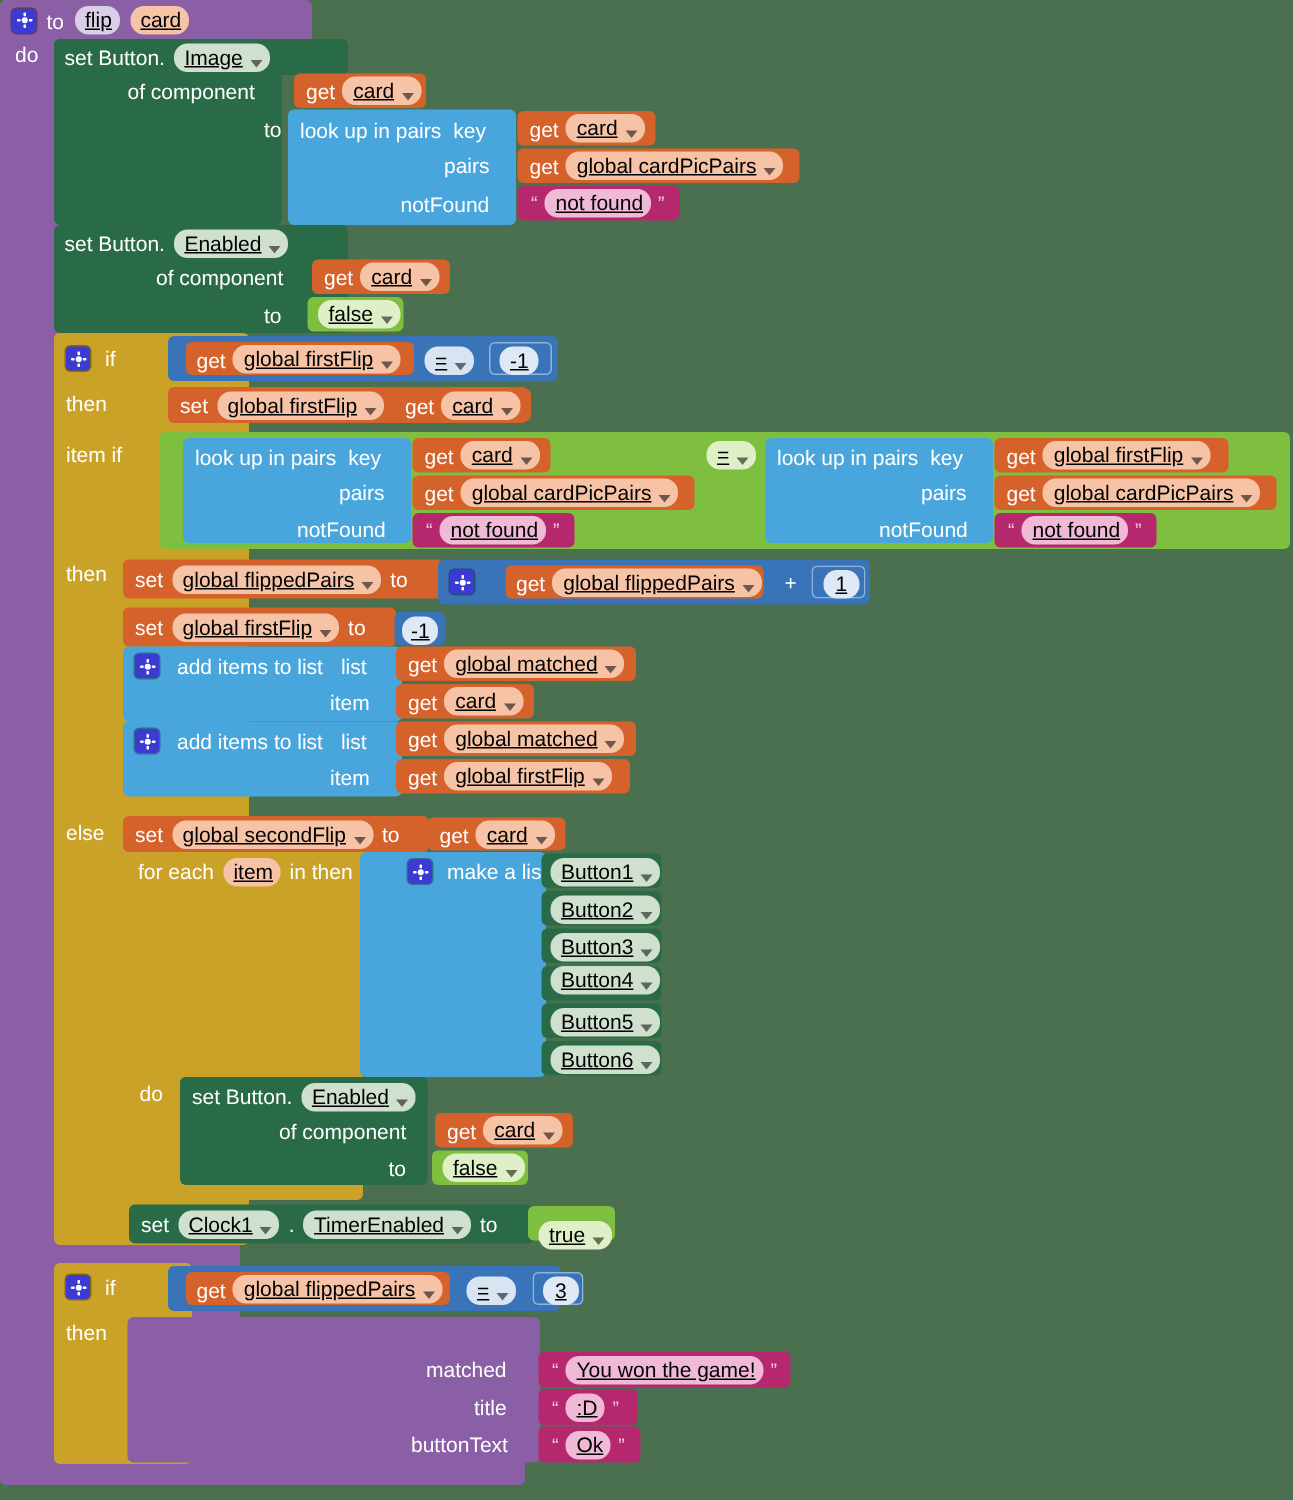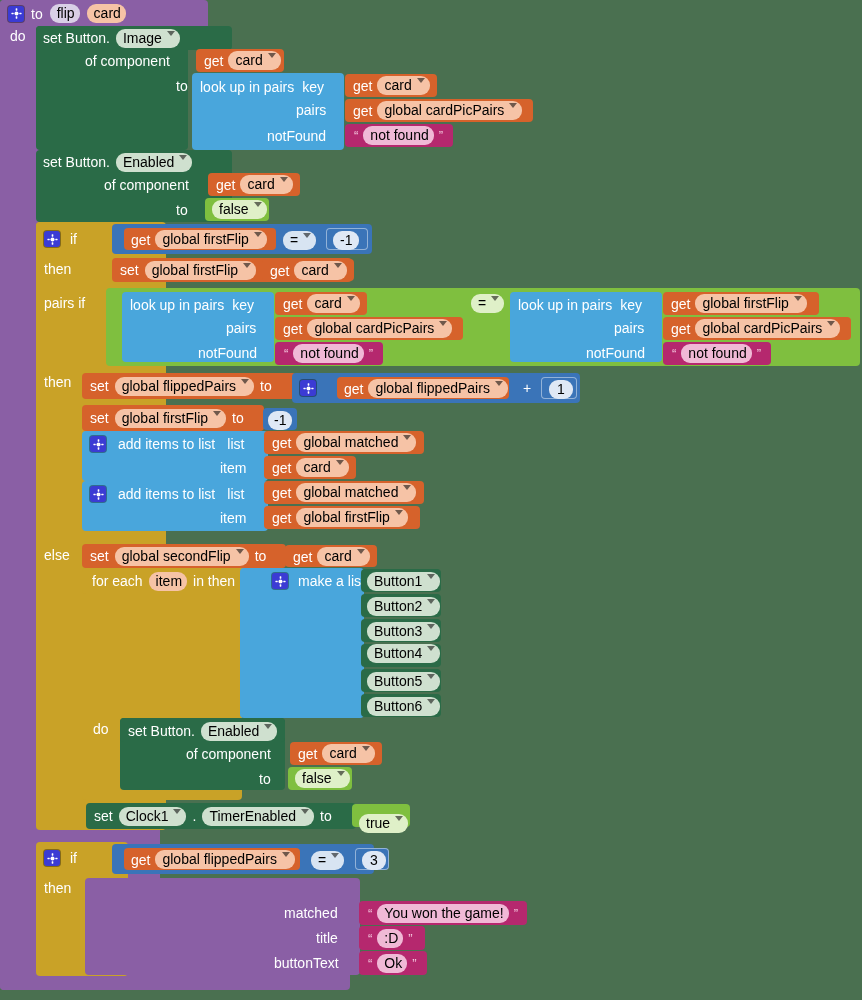--- a/index.html
+++ b/index.html
@@ -14,27 +14,28 @@
     background: #4a7050;
     overflow: hidden;
   }
 
   
   .blk { position: absolute; border-radius: 4px; }
   .lbl { color: #fff; font-size: 14px; line-height: 1; white-space: nowrap; }
 
   
   .field {
-    display: inline-flex; align-items: flex-start; gap: 4px;
+    display: inline-flex; align-items: flex-end; gap: 4px;
     background: rgba(255,255,255,0.62);
     border-radius: 9px;
     padding: 2px 5px 3px 7px;
     font-size: 14px; color: #000; line-height: 1;
     white-space: nowrap;
     vertical-align: middle;
+    text-decoration: underline;
   }
   .caret {
     width: 0; height: 0; margin-left: 1px;
     border-left: 4px solid transparent;
     border-right: 4px solid transparent;
     border-top: 5px solid rgba(0,0,0,0.55);
   }
 
   
   .gear {
@@ -201,21 +202,21 @@
         <rect x="5.1" y="0.4" width="1.8" height="2.6" rx="0.5"></rect>
         <rect x="5.1" y="9" width="1.8" height="2.6" rx="0.5"></rect>
         <rect x="0.4" y="5.1" width="2.6" height="1.8" rx="0.5"></rect>
         <rect x="9" y="5.1" width="2.6" height="1.8" rx="0.5"></rect>
       </g>
         </svg>
     </span>
     <span class="lbl">if</span>
   </div>
   <div class="lbl" style="position:absolute; left:44px; top:262px;">then</div>
-  <div class="lbl" style="position:absolute; left:44px; top:296px;">pairs if</div>
+  <div class="lbl" style="position:absolute; left:44px; top:296px;">item if</div>
   <div class="lbl" style="position:absolute; left:44px; top:375px;">then</div>
   <div class="lbl" style="position:absolute; left:44px; top:548px;">else</div>
 
   <div class="blk c-math" style="left:112px; top:224px; width:260px; height:30px;"></div>
   <div class="blk c-var" style="left:124px; top:228px; width:152px; height:22px;"></div>
   <div class="row" style="left:131px; top:231px; height:17px; gap:5px;">
     <span class="lbl">get</span>
     <span class="field pill-var">
       <span>global firstFlip</span>
       <span class="caret"></span>

